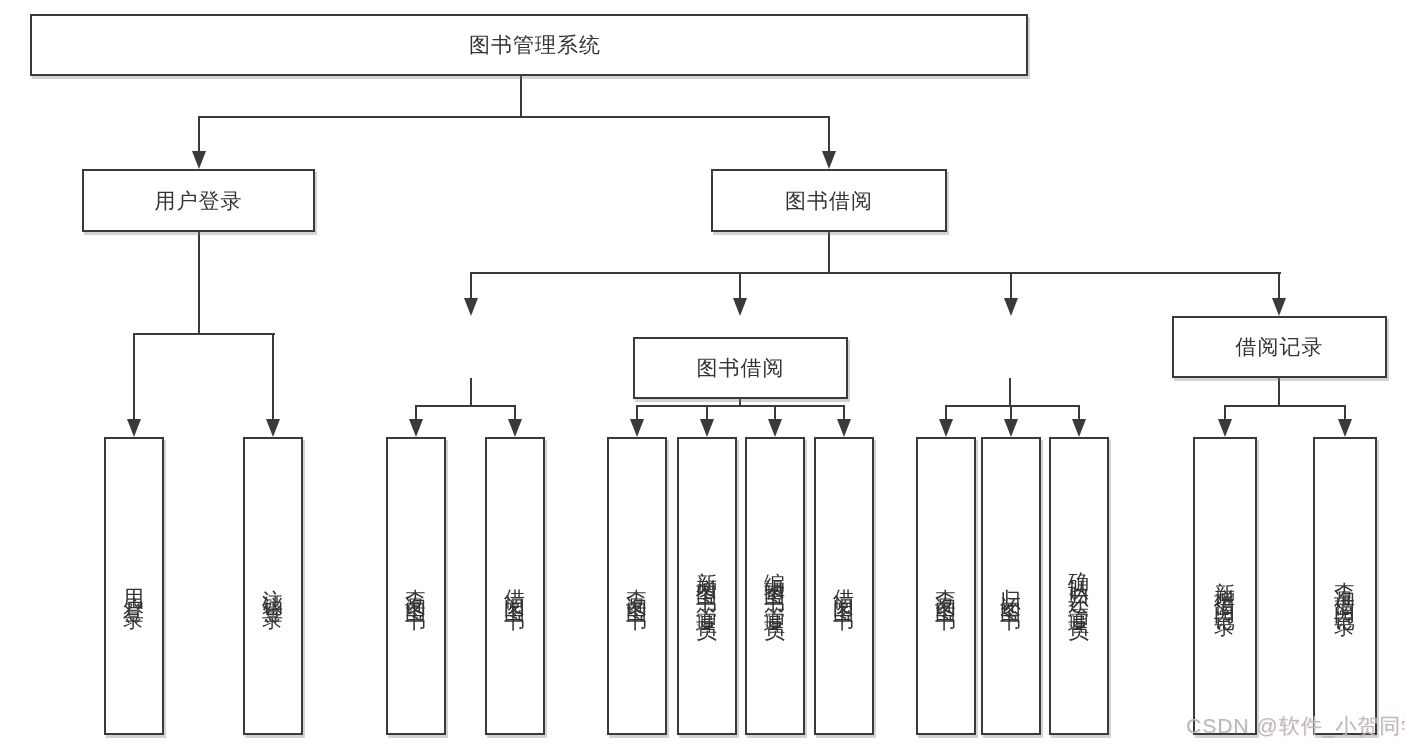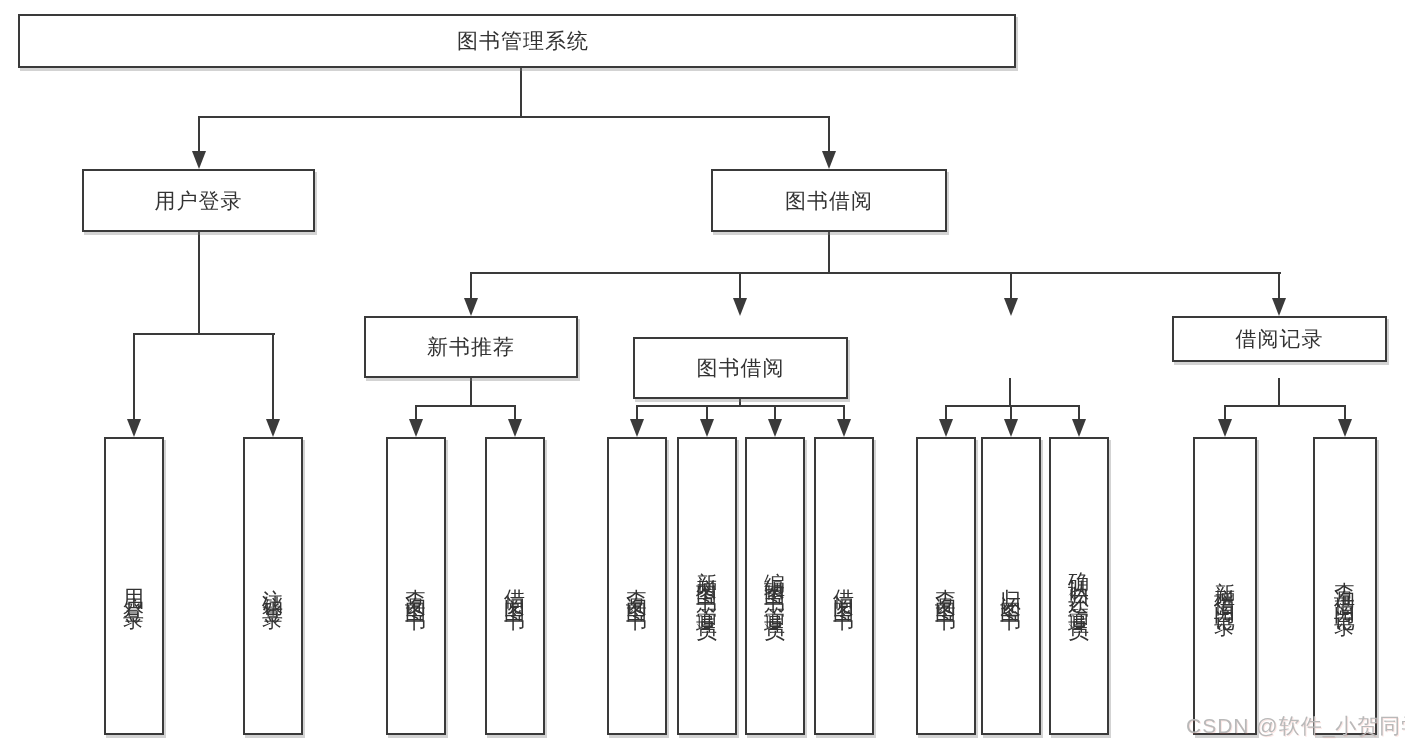--- a/index.html
+++ b/index.html
@@ -73,21 +73,21 @@
     white-space: nowrap;
     z-index: 3;
     text-shadow: 1px 1px 0 rgba(240,120,110,0.18);
   }
 </style>
 </head>
 <body>
 
 <div id="canvas">
 
-  <div class="box" style="left:18px; top:14px; width:998px; height:54px;padding-left:12px;">
+  <div class="box" style="left:30px; top:14px; width:998px; height:62px;padding-left:12px;">
     <span class="hlabel">图书管理系统</span>
   </div>
 
   <div class="vline" style="left:520px; top:68px; height:50px;"></div>
   <div class="hline" style="left:198px; top:116px; width:632px;"></div>
   <div class="vline" style="left:198px; top:116px; height:36px;"></div>
   <div class="arr" style="left:192px; top:151px;"></div>
   <div class="vline" style="left:828px; top:116px; height:36px;"></div>
   <div class="arr" style="left:822px; top:151px;"></div>
 
@@ -109,27 +109,24 @@
   <div class="hline" style="left:470px; top:272px; width:811px;"></div>
   <div class="vline" style="left:470px;  top:272px; height:28px;"></div>
   <div class="arr" style="left:464px;  top:298px;"></div>
   <div class="vline" style="left:739px;  top:272px; height:28px;"></div>
   <div class="arr" style="left:733px;  top:298px;"></div>
   <div class="vline" style="left:1010px; top:272px; height:28px;"></div>
   <div class="arr" style="left:1004px; top:298px;"></div>
   <div class="vline" style="left:1278px; top:272px; height:28px;"></div>
   <div class="arr" style="left:1272px; top:298px;"></div>
 
-  <div class="box" style="left:364px; top:316px; width:214px; height:62px;">
-    <span class="hlabel">新书推荐</span>
-  </div>
   <div class="box" style="left:633px; top:316px; width:215px; height:62px;margin-top:21px;">
     <span class="hlabel">图书借阅</span>
   </div>
-  <div class="box" style="left:1172px; top:316px; width:215px; height:46px;">
+  <div class="box" style="left:1172px; top:316px; width:215px; height:62px;">
     <span class="hlabel">借阅记录</span>
   </div>
 
   <div class="vline" style="left:470px; top:378px; height:29px;"></div>
   <div class="hline" style="left:415px; top:405px; width:101px;"></div>
   <div class="vline" style="left:415px; top:405px; height:16px;"></div>
   <div class="arr" style="left:409px; top:419px;"></div>
   <div class="vline" style="left:514px; top:405px; height:16px;"></div>
   <div class="arr" style="left:508px; top:419px;"></div>
 

